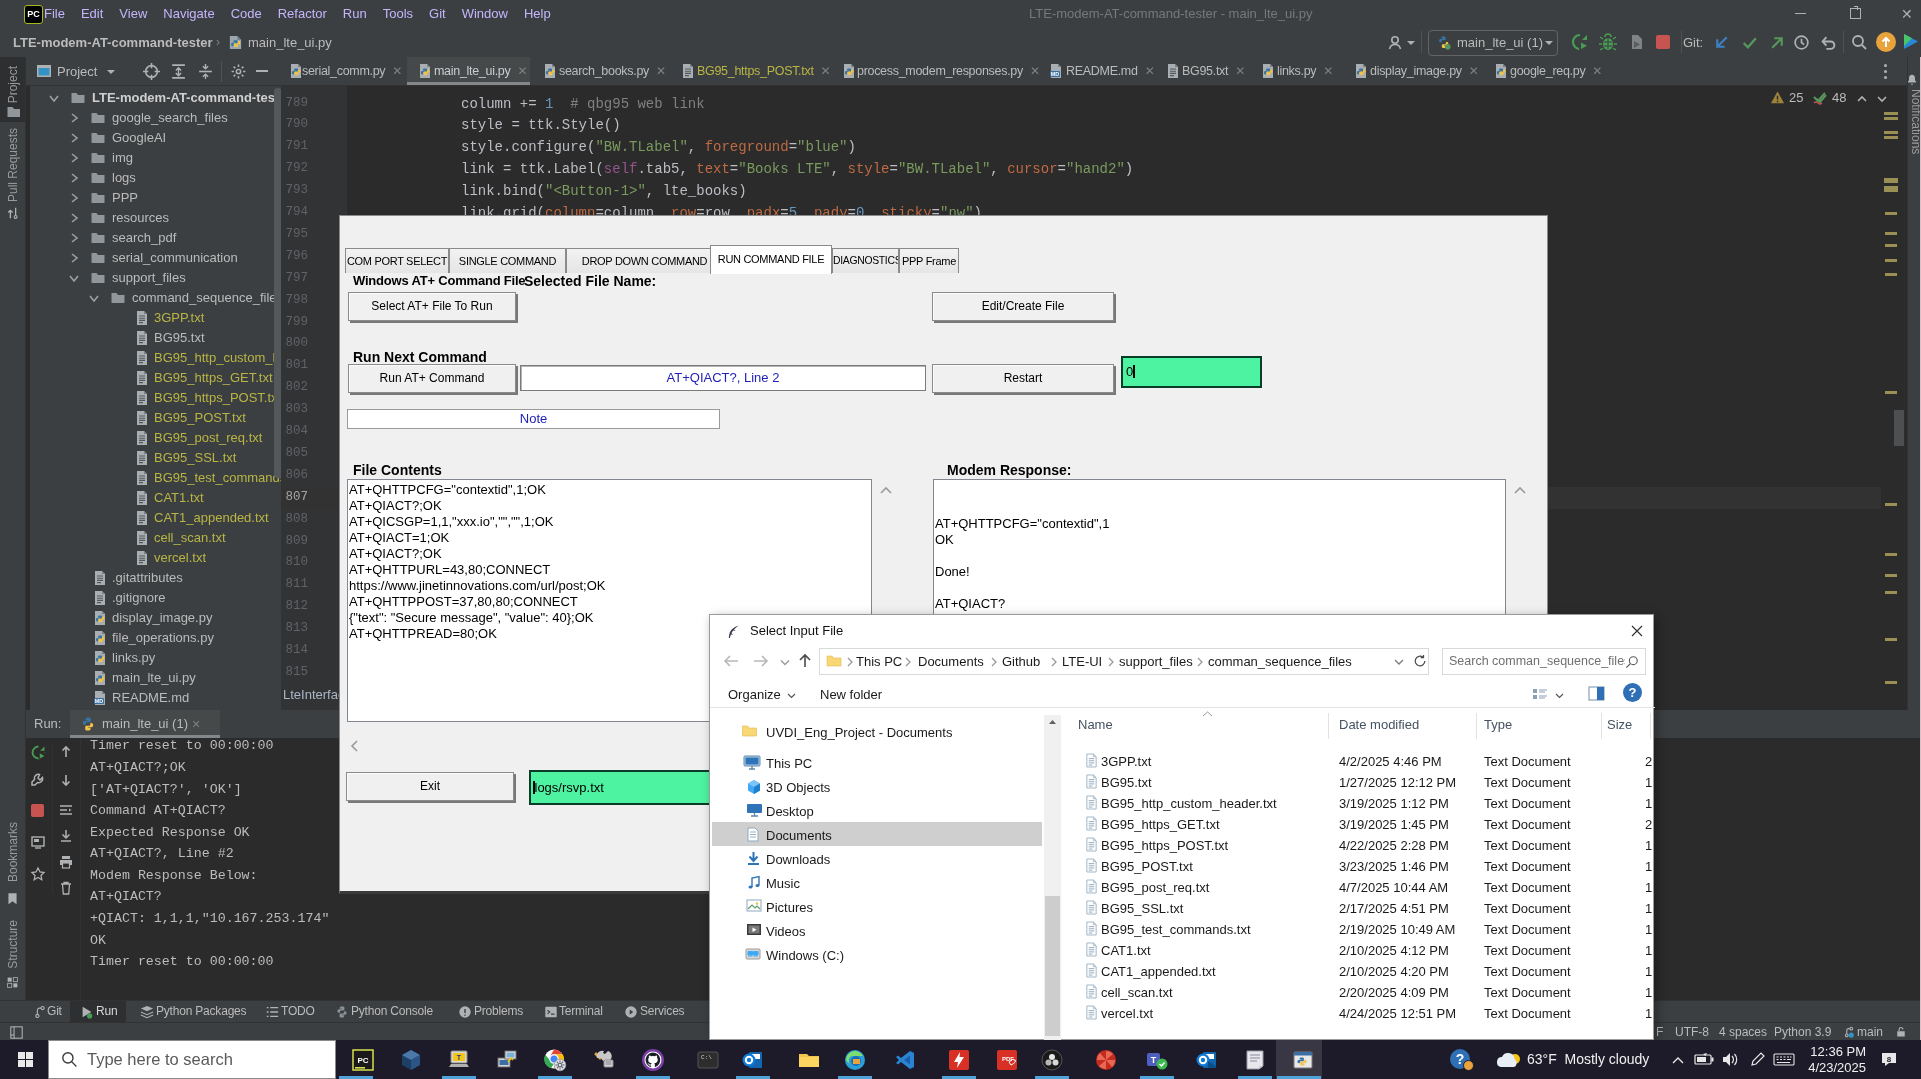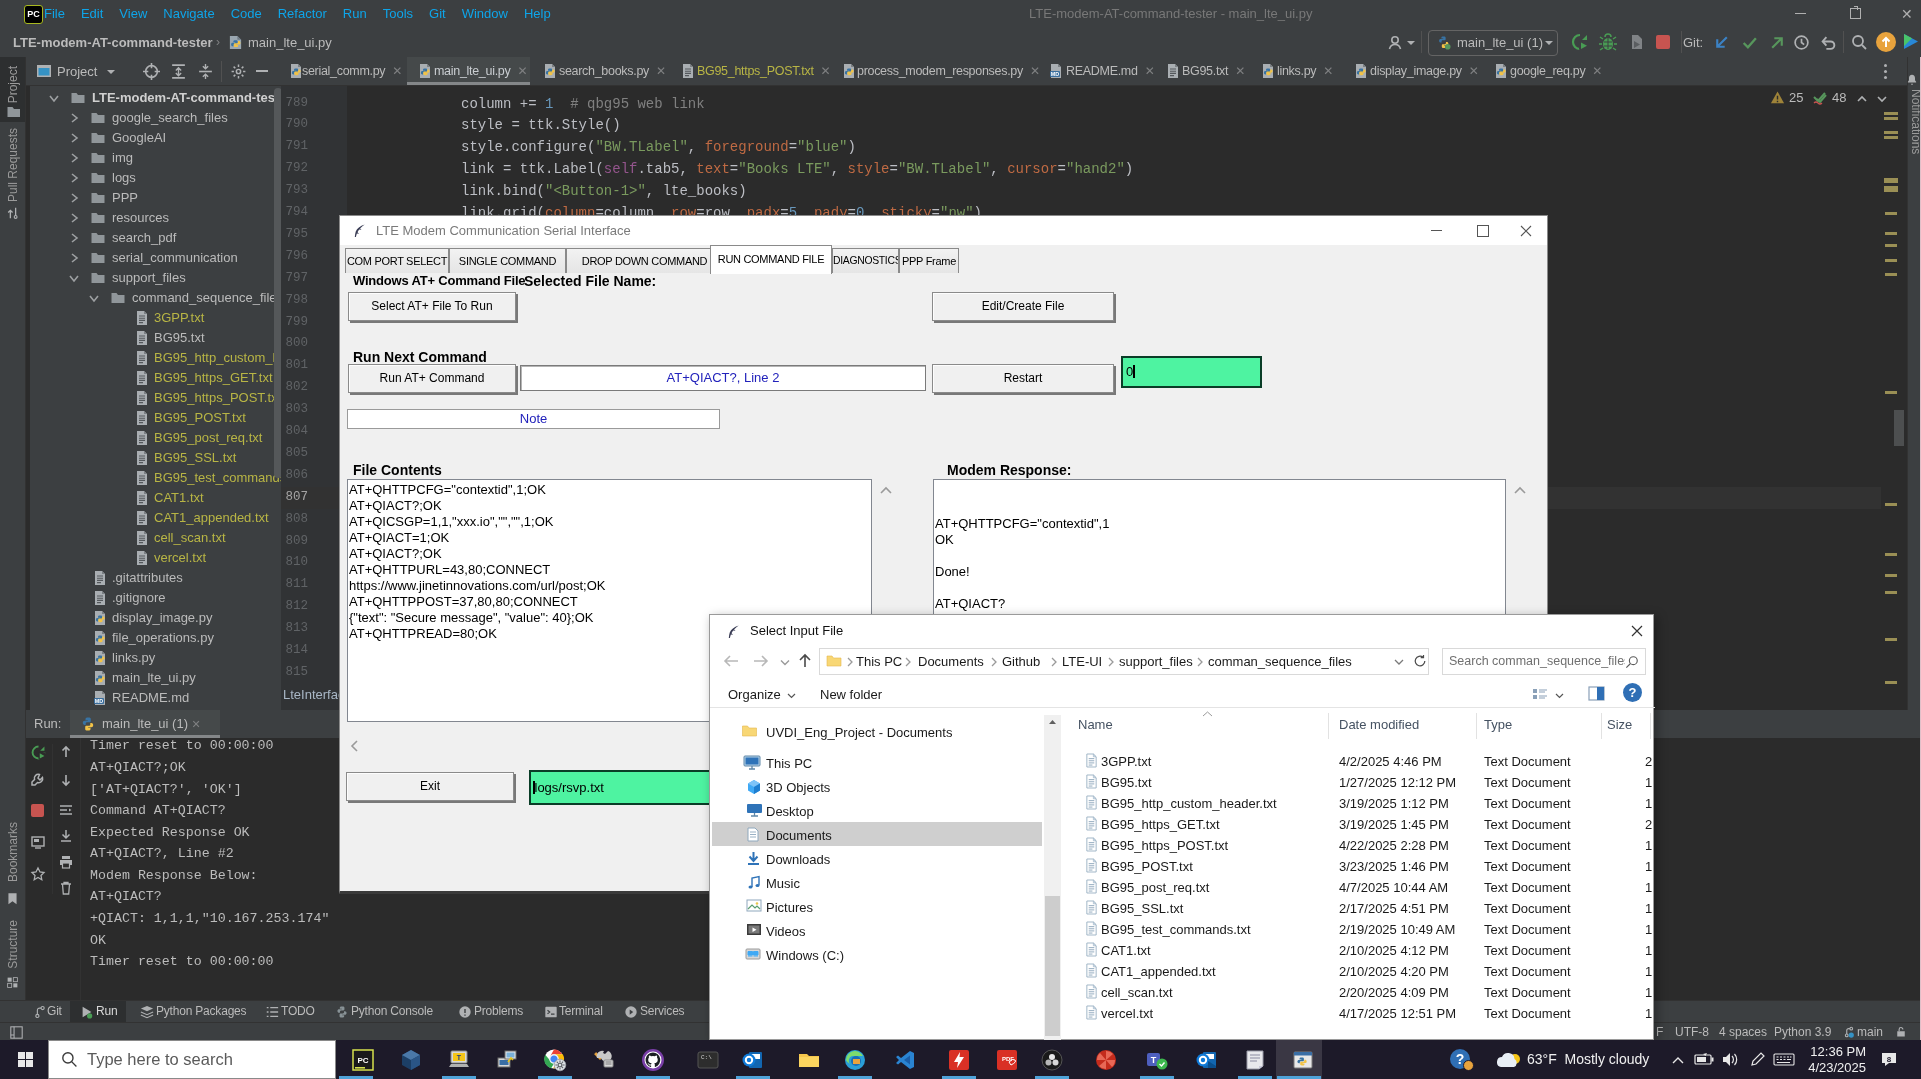--- a/index.html
+++ b/index.html
@@ -1,21 +1,21 @@
 <!DOCTYPE html>
 <html><head>
 <meta charset="utf-8">
 <style>
   html,body{margin:0;padding:0;background:#2b2b2b;}
   #root{position:relative;width:1921px;height:1079px;overflow:hidden;
         font-family:"Liberation Sans",sans-serif;background:#2b2b2b;}
   .abs{position:absolute;}
   
   #titlebar{left:0;top:0;width:1921px;height:28px;background:#3c3f41;}
-  .menu{color:#0ea5e9;font-size:13px;line-height:28px;}
+  .menu{color:#c4b5fd;font-size:13px;line-height:28px;}
   #ptitle{color:#787878;font-size:13px;line-height:28px;}
   #crumbrow{left:0;top:28px;width:1921px;height:29px;background:#3c3f41;}
   #tabrow{left:0;top:57px;width:1921px;height:29px;background:#3c3f41;border-bottom:1px solid #323232;box-sizing:border-box;}
   .etab{position:absolute;top:0;height:28px;line-height:28px;color:#bbbbbb;font-size:12.5px;letter-spacing:-0.3px;}
   .etab .x{color:#7f8082;font-size:12px;margin-left:7px;}
   #leftstrip{left:0;top:57px;width:26px;height:965px;background:#3c3f41;border-right:1px solid #323232;box-sizing:border-box;}
   .vtext{position:absolute;color:#9b9b9b;font-size:12px;writing-mode:vertical-rl;}
   .titem{position:absolute;height:20px;line-height:20px;color:#bbbbbb;font-size:13px;white-space:nowrap;}
   .lnum{position:absolute;width:27px;text-align:right;color:#606366;font-size:12.5px;font-family:"Liberation Mono",monospace;}
   .cline{position:absolute;left:65px;font-size:14px;font-family:"Liberation Mono",monospace;color:#a9b7c6;white-space:pre;margin-left:48px;}
@@ -641,31 +641,20 @@
         <circle cx="11" cy="12" r="3.5" fill="#3592c4"></circle>
       </svg>
     <span class="abs" style="left:1857px;line-height:18px;">main</span>
     <svg class="abs" style="left:1895px;top:3px;" width="12" height="12" viewBox="0 0 16 16">
         <rect x="3" y="7" width="10" height="7" fill="#afb1b3"></rect>
         <path d="M5.5 7V4.5a2.5 2.5 0 0 1 5 0" fill="none" stroke="#afb1b3" stroke-width="1.5"></path>
       </svg>
   </div>
 
   <div id="tkwin" class="abs">
-    <div id="tktitle">
-      <svg class="abs" style="left:12px;top:7px;" width="15" height="15" viewBox="0 0 16 16">
-          <path d="M13.5 1.5Q6 4 4 9q-.8 2.5-1 6h1.2q.3-2 1-3.8l2.3.2-1.6-1.5Q6.6 8.4 7.8 7l2.4.2-1.6-1.4q2-2.4 4.9-4.3z" fill="#3a3d55"></path>
-        </svg>
-      <span class="abs" style="left:36px;top:0;color:#7a7a7a;font-size:13px;line-height:29px;">LTE Modem Communication Serial Interface</span>
-      <div class="abs" style="left:1091px;top:14px;width:11px;height:1px;background:#555;"></div>
-      <div class="abs" style="left:1137px;top:9px;width:10px;height:10px;border:1px solid #555;"></div>
-      <svg class="abs" style="left:1180px;top:9px;" width="12" height="12" viewBox="0 0 12 12">
-          <path d="M1 1l10 10M11 1L1 11" stroke="#555" stroke-width="1.1"></path>
-        </svg>
-    </div>
 
     <div class="abs" style="left:0;top:29px;width:1207px;height:28px;background:#f0f0f0;"></div>
     <div class="tktab" style="left:5px;width:104px;">COM PORT SELECT</div>
     <div class="tktab" style="left:109px;width:117px;">SINGLE COMMAND</div>
     <div class="tktab" style="left:226px;width:157px;">DROP DOWN COMMAND</div>
     <div class="tktab active" style="left:370px;width:122px;">RUN COMMAND FILE</div>
     <div class="tktab" style="left:492px;width:67px;font-size:10.4px;">DIAGNOSTICS</div>
     <div class="tktab" style="left:559px;width:60px;">PPP Frame</div>
 
     <div class="tklabel" style="left:13px;top:57px;font-size:13px;letter-spacing:-0.2px;">Windows AT+ Command File</div>
@@ -981,21 +970,21 @@
     <span class="abs" style="left:391px;top:367px;color:#1a1a1a;font-size:13px;line-height:21px;">cell_scan.txt</span>
     <span class="abs" style="left:629px;top:367px;color:#1a1a1a;font-size:13px;line-height:21px;">2/20/2025 4:09 PM</span>
     <span class="abs" style="left:774px;top:367px;color:#1a1a1a;font-size:13px;line-height:21px;">Text Document</span>
     <span class="abs" style="left:935px;top:367px;color:#1a1a1a;font-size:13px;line-height:21px;">1</span>
     <svg class="abs" style="left:375px;top:390px;" width="13" height="15" viewBox="0 0 14 16">
         <path d="M2 1h7l3 3v11H2z" fill="#fff" stroke="#9ab1c4"></path>
         <path d="M9 1l3 3H9z" fill="#d6e2ec" stroke="#9ab1c4" stroke-width=".7"></path>
         <path d="M4 6h6M4 8.3h6M4 10.6h6M4 12.9h4" stroke="#8aa4ba" stroke-width="1"></path>
       </svg>
     <span class="abs" style="left:391px;top:388px;color:#1a1a1a;font-size:13px;line-height:21px;">vercel.txt</span>
-    <span class="abs" style="left:629px;top:388px;color:#1a1a1a;font-size:13px;line-height:21px;">4/17/2025 12:51 PM</span>
+    <span class="abs" style="left:629px;top:388px;color:#1a1a1a;font-size:13px;line-height:21px;">4/24/2025 12:51 PM</span>
     <span class="abs" style="left:774px;top:388px;color:#1a1a1a;font-size:13px;line-height:21px;">Text Document</span>
     <span class="abs" style="left:935px;top:388px;color:#1a1a1a;font-size:13px;line-height:21px;">1</span>
   </div>
 
   <div id="taskbar" class="abs">
     <svg class="abs" style="left:18px;top:12px;" width="15" height="15" viewBox="0 0 15 15">
         <rect x="0" y="0" width="7" height="7" fill="#e8e8e8"></rect>
         <rect x="8" y="0" width="7" height="7" fill="#e8e8e8"></rect>
         <rect x="0" y="8" width="7" height="7" fill="#e8e8e8"></rect>
         <rect x="8" y="8" width="7" height="7" fill="#e8e8e8"></rect>

